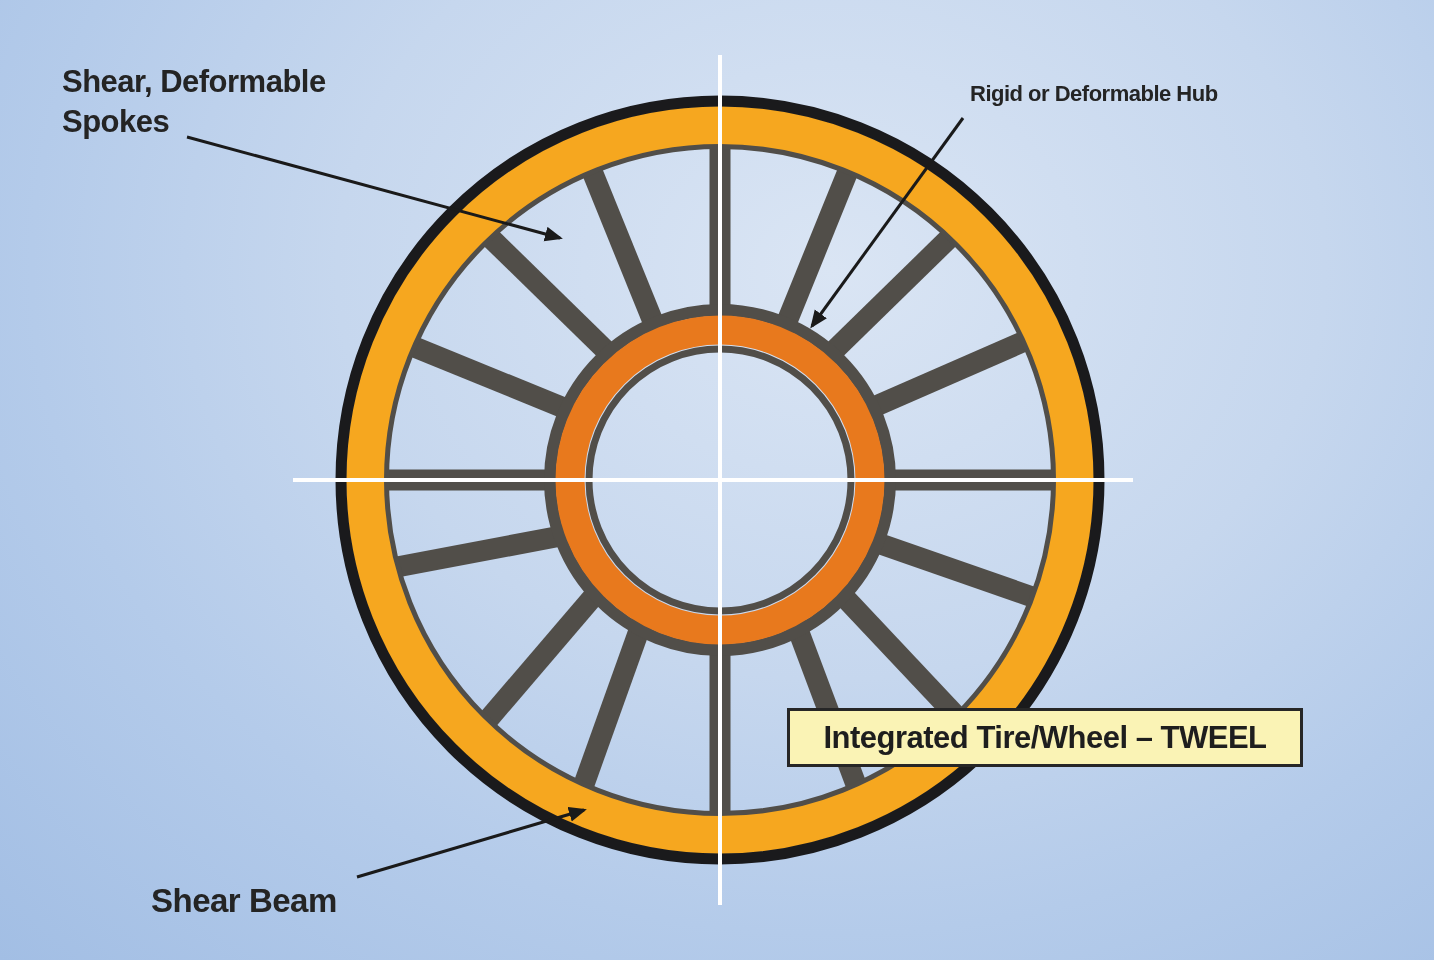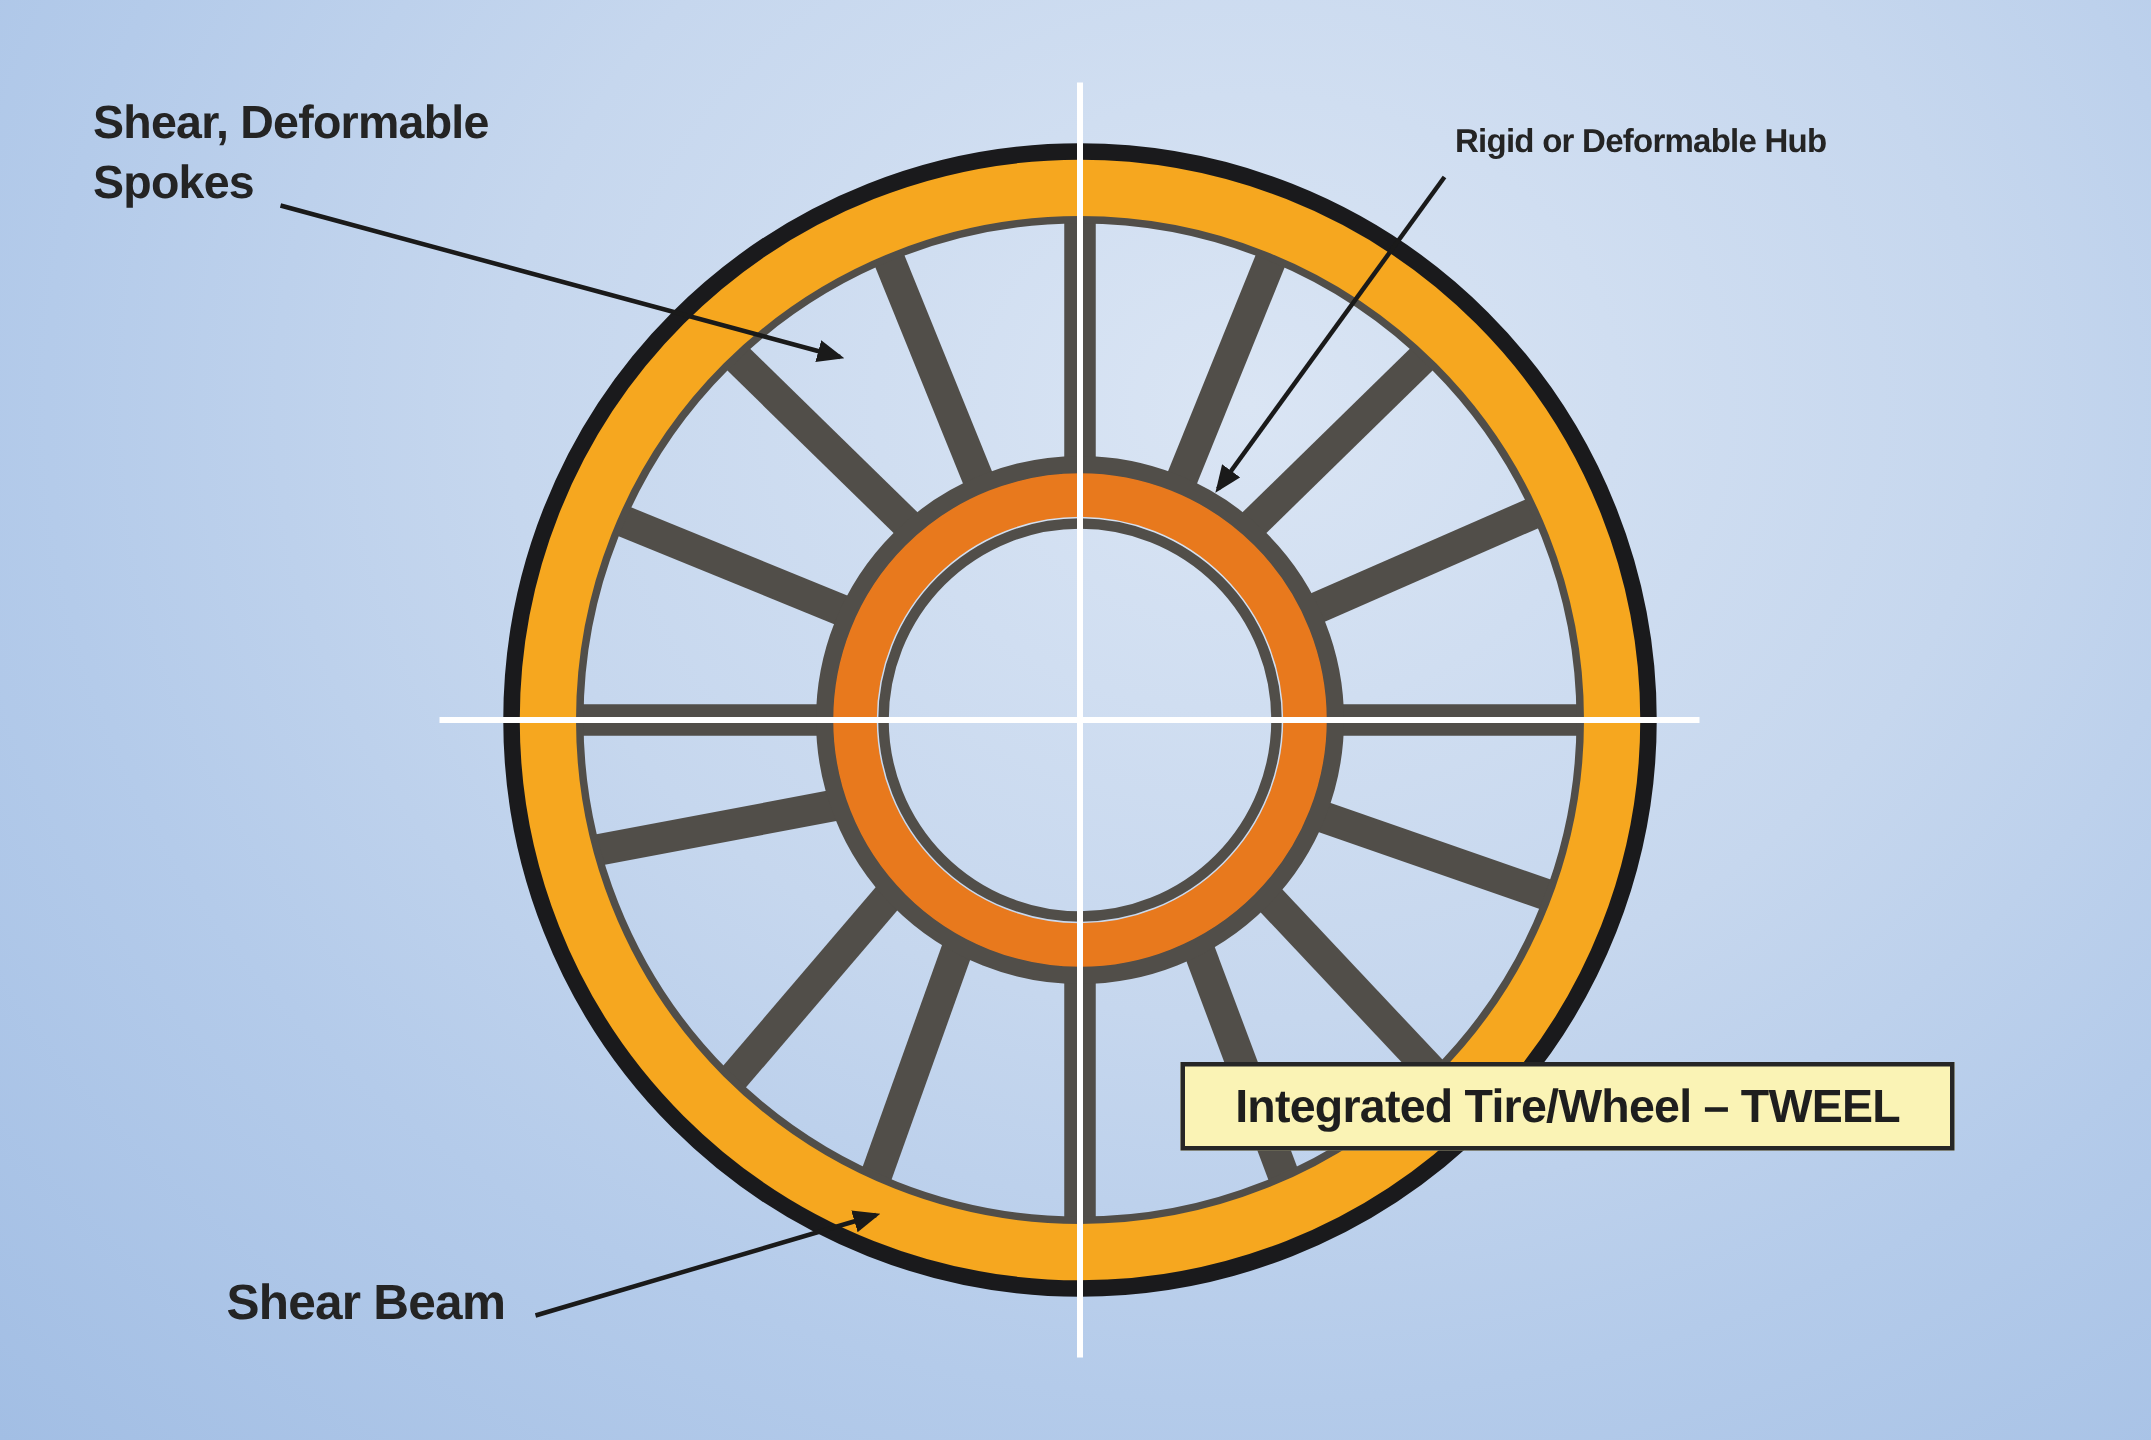--- a/index.html
+++ b/index.html
@@ -14,21 +14,21 @@
   .lbl{
     position:absolute;
     color:#242424;
     font-weight:bold;
     letter-spacing:-0.5px;
     white-space:nowrap;
     line-height:1.30;
   }
   .lbl-spokes{left:62px;top:62px;font-size:31px;}
   .lbl-hub{left:970px;top:80px;font-size:22px;}
-  .lbl-shear{left:151px;top:847px;font-size:33px;}
+  .lbl-shear{left:151px;top:880px;font-size:33px;}
   .tweel-box{
     position:absolute;
     left:787px;top:684px;width:516px;height:59px;
     box-sizing:border-box;
     background:#faf3b5;
     border:3px solid #262626;
     display:flex;align-items:center;justify-content:center;
     font-size:31px;font-weight:bold;color:#1e1e1e;letter-spacing:-0.5px;
     white-space:nowrap;
     margin-top:24px;

